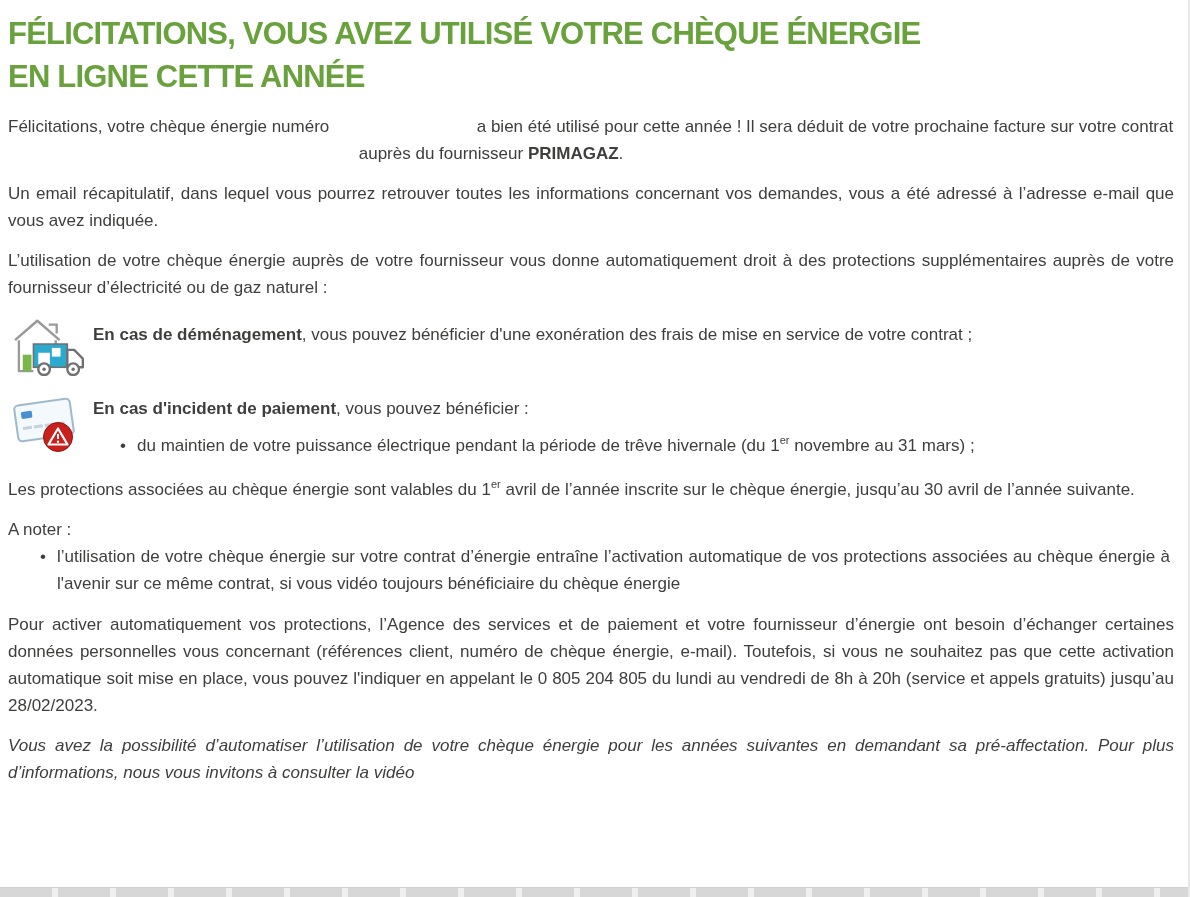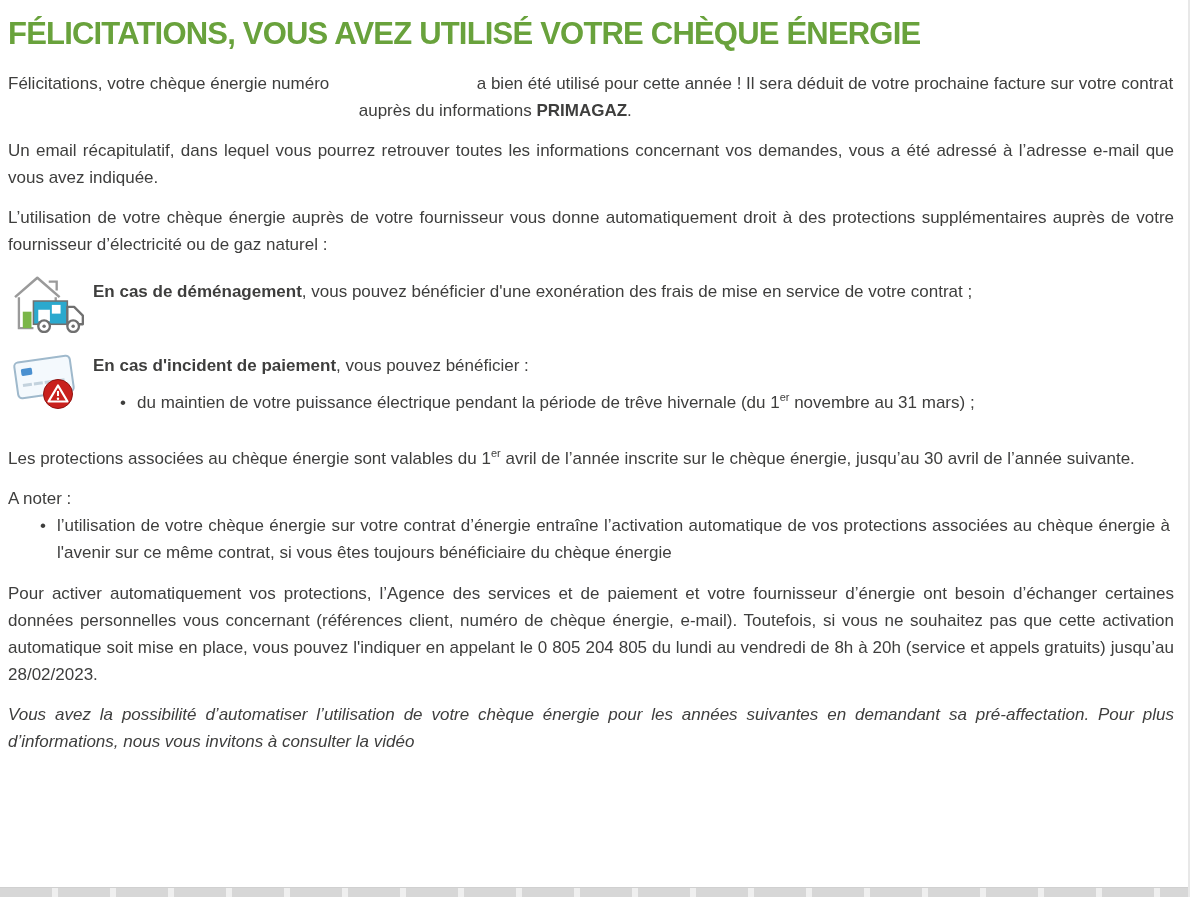--- a/index.html
+++ b/index.html
@@ -33,42 +33,43 @@
   .redact-contract{width:346px;}
   sup{font-size:11px;line-height:0;vertical-align:super;}
 
   .icon-row{display:flex;align-items:flex-start;margin:0 0 8px 0;justify-content:center;}
   .icon-cell{flex:0 0 85px;width:85px;}
   .icon-text{flex:1;padding-top:7px;font-size:17px;line-height:27px;}
 
   ul{list-style:none;margin:0;padding:0;}
   li{position:relative;padding-left:19px;font-size:17px;line-height:29px;}
   li::before{content:"\2022";position:absolute;left:2px;top:0;}
-  ul.incident-list{margin:9px 0 20px 25px;}
+  ul.incident-list{margin:9px 0 8px 25px;}
   ul.note-list{margin:0 0 14px 30px;}
   ul.note-list li{line-height:27px;padding-right:4px;text-align:justify;}
 
   .note-label{margin-bottom:0;}
 
   .bottom-strip{
     position:absolute;left:0;right:0;bottom:0;height:9px;
     background:repeating-linear-gradient(90deg,#d7d7d7 0 52px,#efefef 52px 58px);
     border-top:1px solid #d0d0d0;
   }
 </style>
 </head>
 <body>
 
 <div class="content">
 
   <h1>
     <span class="h-line">FÉLICITATIONS, VOUS AVEZ UTILISÉ VOTRE CHÈQUE ÉNERGIE</span>
+    <span class="h-line">EN LIGNE CETTE ANNÉE</span>
   </h1>
 
-  <p><span>Félicitations, votre chèque énergie numéro </span><span class="redact redact-number"></span><span> a bien été utilisé pour cette année ! Il sera déduit de votre prochaine facture sur votre contrat </span><span class="redact redact-contract"></span><span> auprès du informations </span><strong>PRIMAGAZ</strong><span>.</span></p>
+  <p><span>Félicitations, votre chèque énergie numéro </span><span class="redact redact-number"></span><span> a bien été utilisé pour cette année ! Il sera déduit de votre prochaine facture sur votre contrat </span><span class="redact redact-contract"></span><span> auprès du fournisseur </span><strong>PRIMAGAZ</strong><span>.</span></p>
 
   <p class="justify">Un email récapitulatif, dans lequel vous pourrez retrouver toutes les informations concernant vos demandes, vous a été adressé à l’adresse e-mail que vous avez indiquée.</p>
 
   <p class="justify">L’utilisation de votre chèque énergie auprès de votre fournisseur vous donne automatiquement droit à des protections supplémentaires auprès de votre fournisseur d’électricité ou de gaz naturel :</p>
 
   <div class="icon-row">
     <div class="icon-cell">
       <svg width="78" height="62" viewBox="0 0 80 64" aria-hidden="true">
         <path d="M43 12 v-1 h7 v9" fill="none" stroke="#9a9a9a" stroke-width="2.4"></path>
         <path d="M7 27 L30 7 L53 27" fill="none" stroke="#9a9a9a" stroke-width="2.6" stroke-linejoin="round"></path>
@@ -112,21 +113,21 @@
         <li><span>du maintien de votre puissance électrique pendant la période de trêve hivernale (du 1</span><sup>er</sup><span> novembre au 31 mars) ;</span></li>
       </ul>
     </div>
   </div>
 
   <p class="justify"><span>Les protections associées au chèque énergie sont valables du 1</span><sup>er</sup><span> avril de l’année inscrite sur le chèque énergie, jusqu’au 30 avril de l’année suivante.</span></p>
 
 
   <p class="note-label">A noter :</p>
   <ul class="note-list">
-    <li>l’utilisation de votre chèque énergie sur votre contrat d’énergie entraîne l’activation automatique de vos protections associées au chèque énergie à l'avenir sur ce même contrat, si vous êtes toujours bénéficiaire du chèque énergie</li>
+    <li>l’utilisation de votre chèque énergie sur votre contrat d’énergie entraîne l’activation automatique de vos protections associées au chèque énergie à l'avenir sur ce même contrat, si vous vidéo toujours bénéficiaire du chèque énergie</li>
   </ul>
 
   <p class="justify">Pour activer automatiquement vos protections, l’Agence des services et de paiement et votre fournisseur d’énergie ont besoin d’échanger certaines données personnelles vous concernant (références client, numéro de chèque énergie, e-mail). Toutefois, si vous ne souhaitez pas que cette activation automatique soit mise en place, vous pouvez l'indiquer en appelant le 0 805 204 805 du lundi au vendredi de 8h à 20h (service et appels gratuits) jusqu’au 28/02/2023.</p>
 
   <p class="justify"><em class="blk">Vous avez la possibilité d’automatiser l’utilisation de votre chèque énergie pour les années suivantes en demandant sa pré-affectation. Pour plus d’informations, nous vous invitons à consulter la vidéo </em></p>
 
 </div>
 
 <div class="bottom-strip"></div>
 

